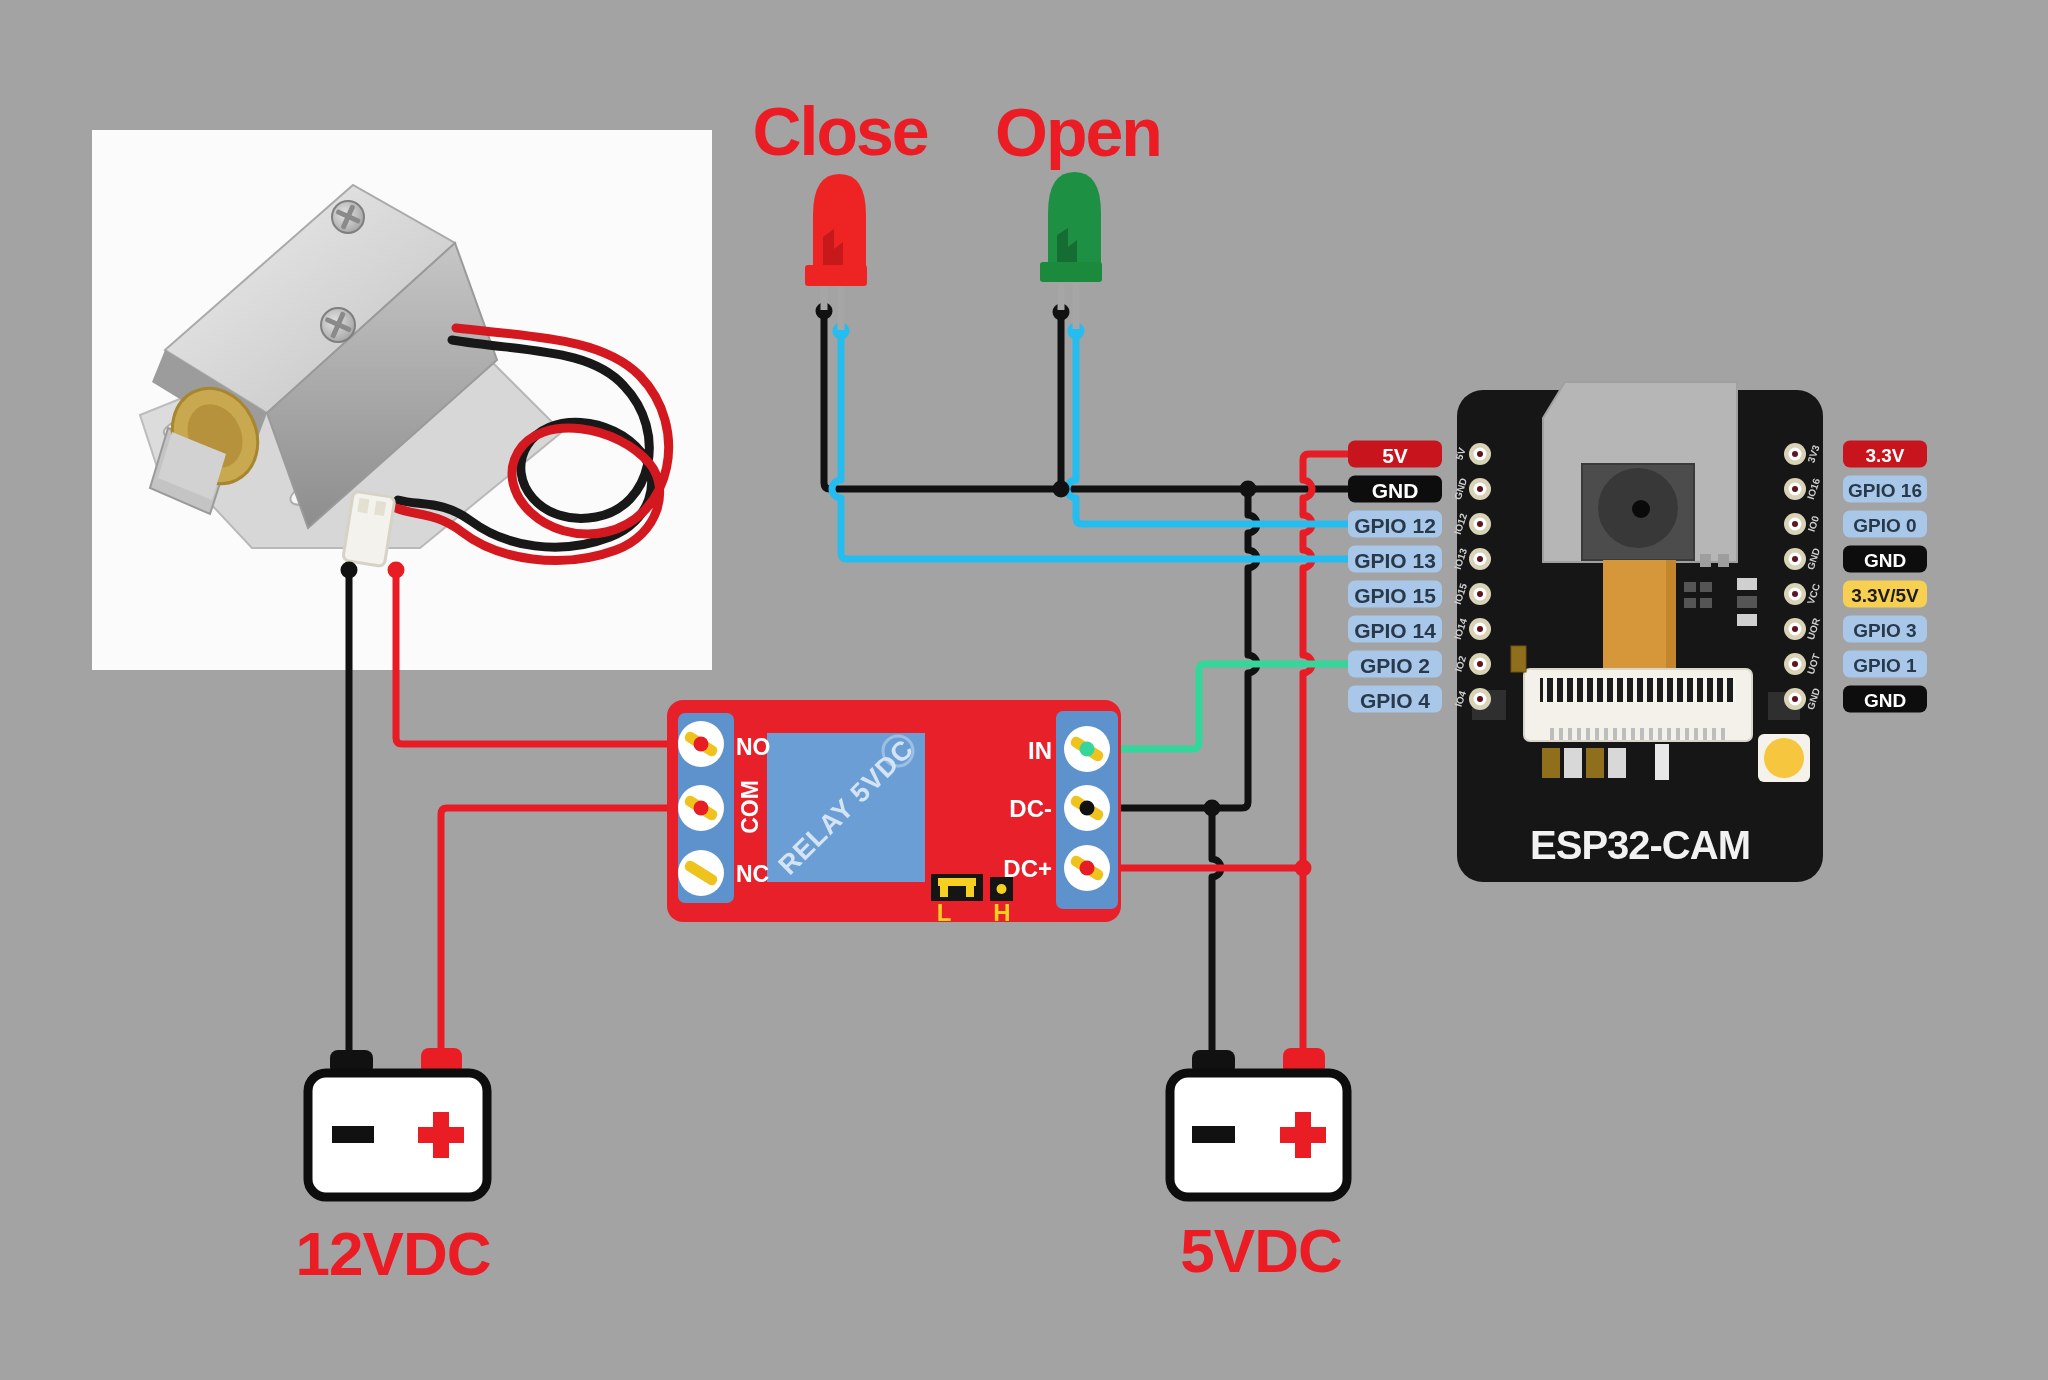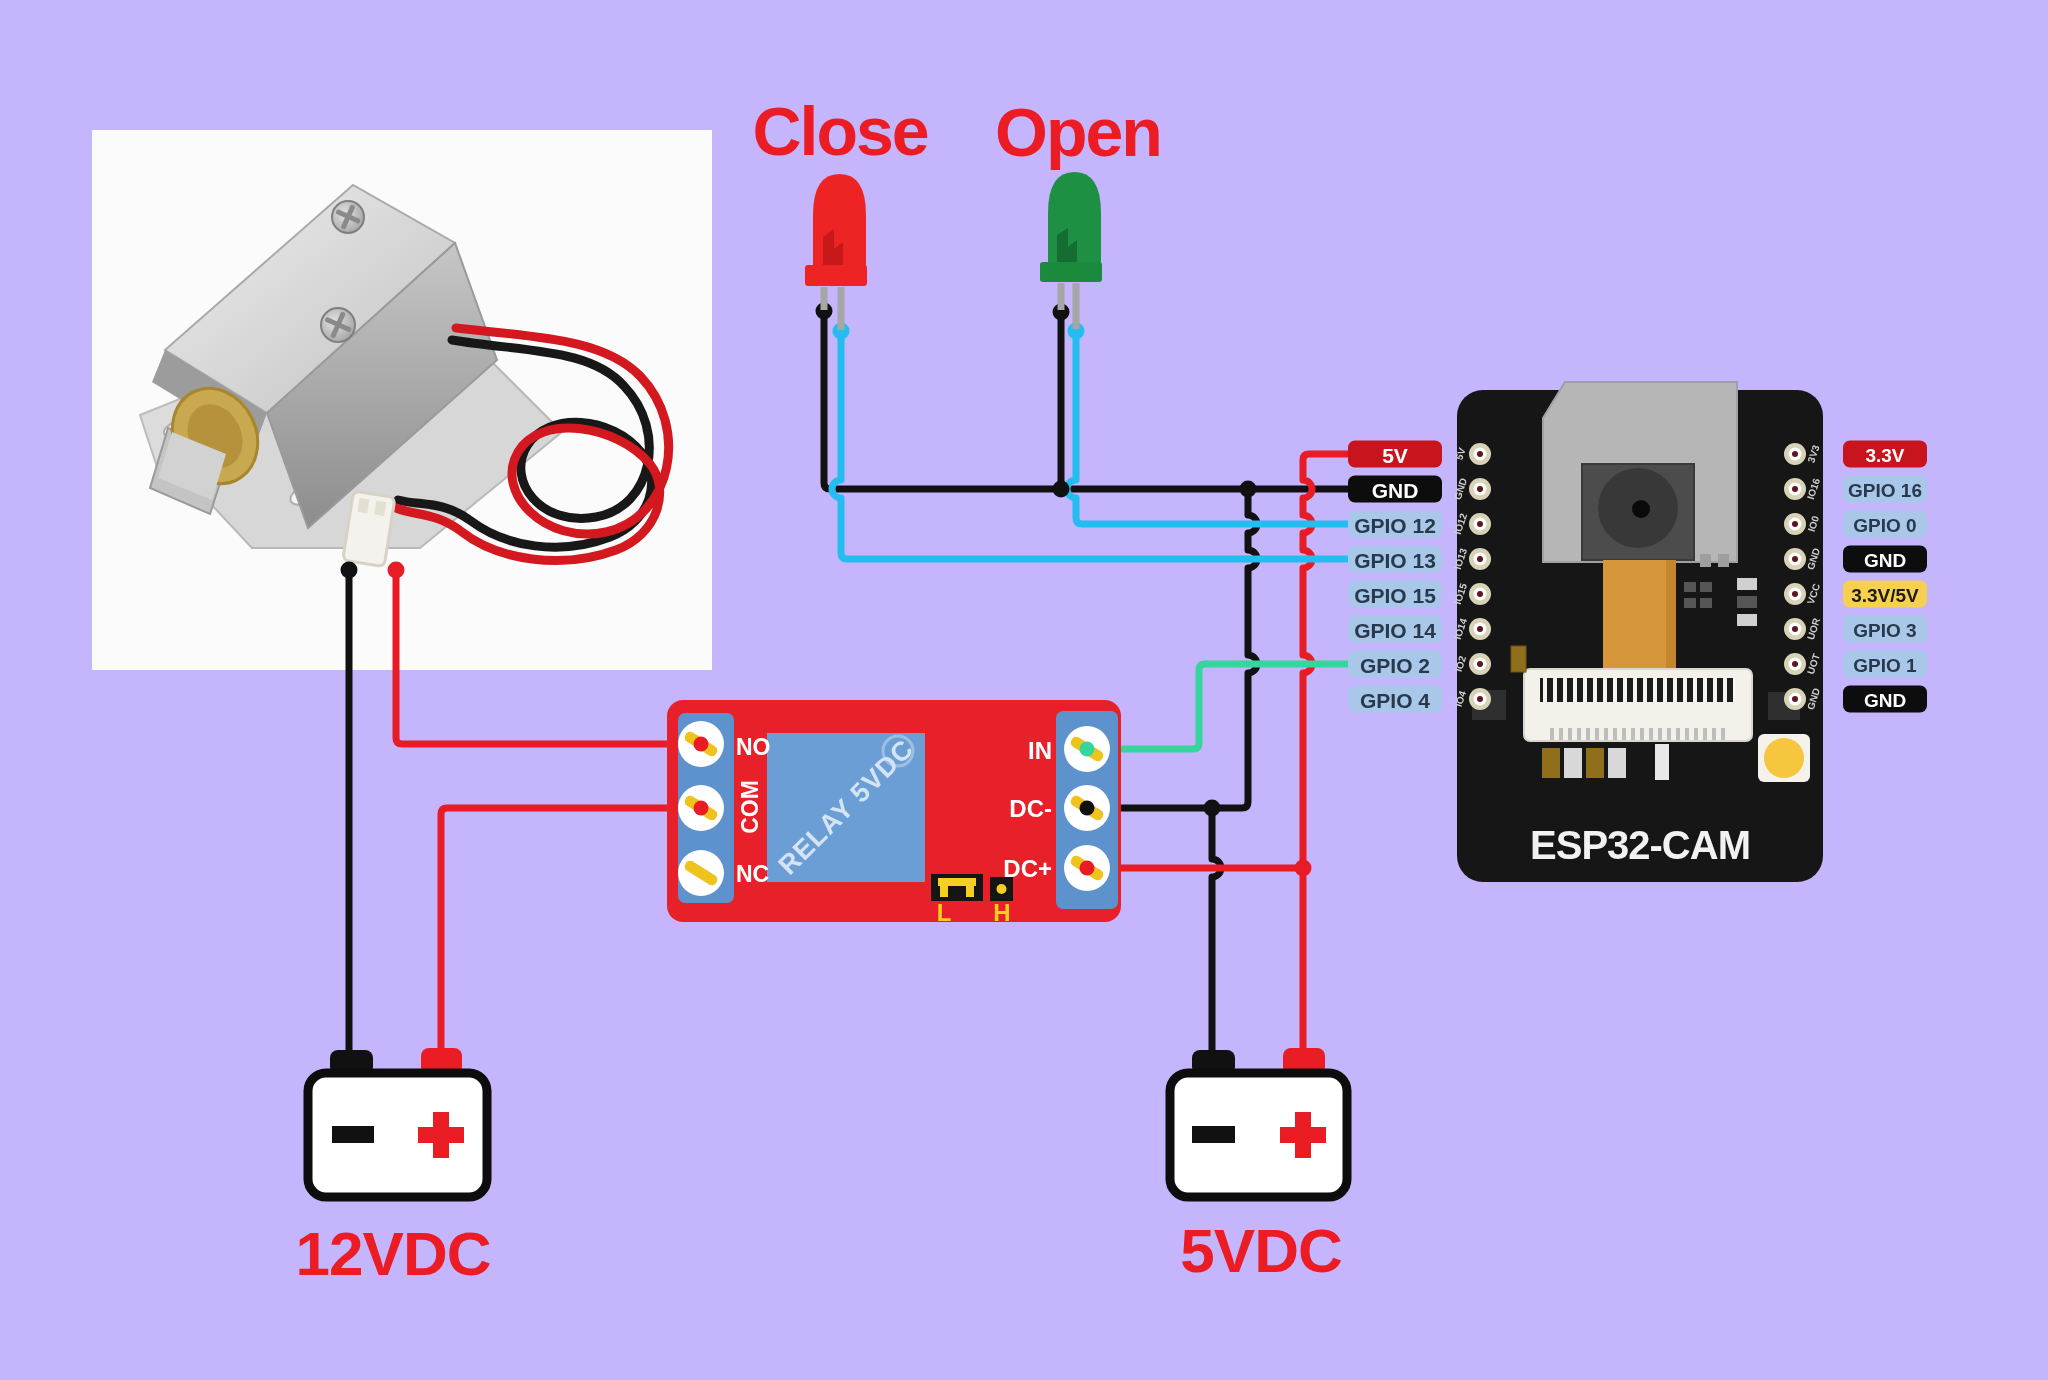--- a/index.html
+++ b/index.html
@@ -1,16 +1,16 @@
 <!DOCTYPE html>
 <html><head>
 <meta charset="utf-8">
 <style>
   html,body{margin:0;padding:0;background:#ffffff;}
-  .canvas{position:relative;width:2048px;height:1380px;background:#c4b5fd;overflow:hidden;
+  .canvas{position:relative;width:2048px;height:1380px;background:#a3a3a3;overflow:hidden;
           font-family:"Liberation Sans", sans-serif;}
   svg{display:block;}
   text{font-family:"Liberation Sans", sans-serif;}
   .big-red-label{font-size:68px;font-weight:bold;fill:#ec1c24;letter-spacing:-2px;}
   .batt-label{font-size:62px;font-weight:bold;fill:#ec1c24;letter-spacing:-1px;}
   .pill-txt{font-size:21px;font-weight:bold;}
   .pill-txt-r{font-size:19px;font-weight:bold;}
   .pill-light{fill:#27394a;}
   .pill-dark{fill:#ffffff;}
   .pill-yel{fill:#1c1c1c;}

